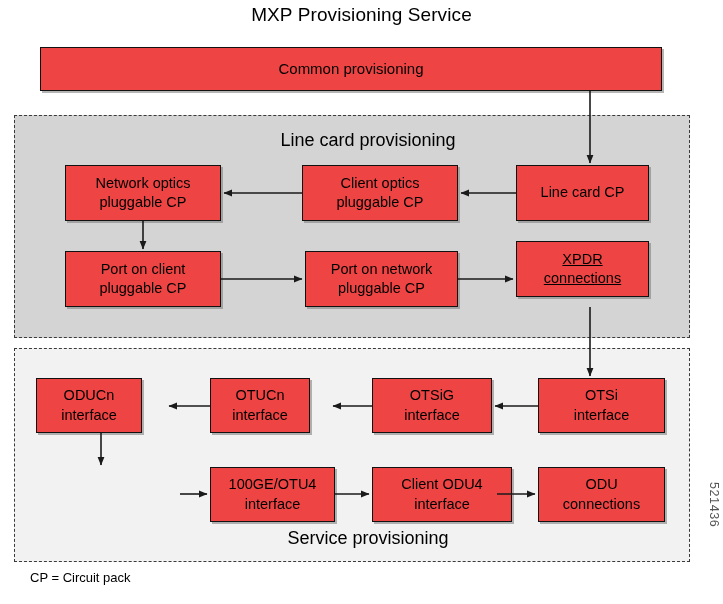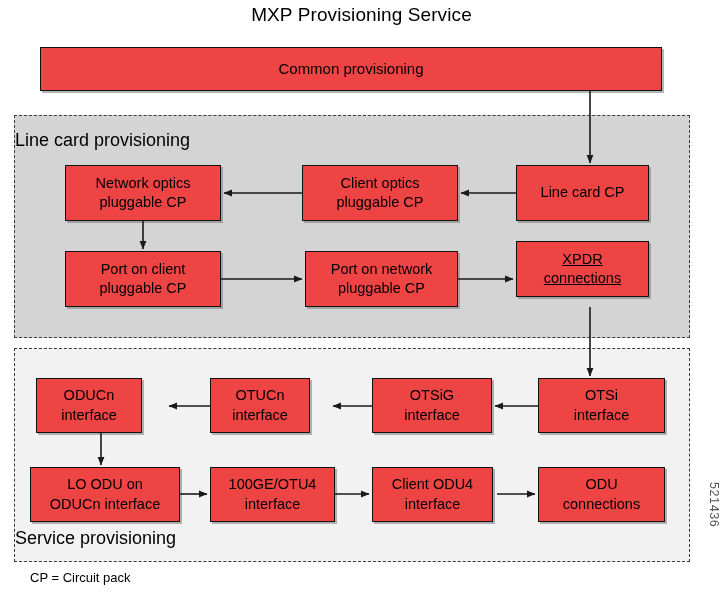--- a/index.html
+++ b/index.html
@@ -43,22 +43,24 @@
   #service-panel {
     left: 14px;
     top: 348px;
     width: 676px;
     height: 214px;
     background: #f2f2f2;
   }
   .panel-title {
     position: absolute;
     width: 100%;
+    text-align: center;
     font-size: 18px;
     color: #000;
+    padding-left: 16px;
   }
   #line-card-title { top: 14px; }
   #service-title { bottom: 12px; }
 
   .node {
     position: absolute;
     box-sizing: border-box;
     background: #ef4444;
     border: 1px solid #111111;
     box-shadow: 2px 2px 0 0 rgba(120,120,120,0.55);
@@ -86,21 +88,21 @@
   #node-xpdr           { left: 516px; top: 241px; width: 133px; height: 56px; text-decoration: underline; }
 
   
   #node-oducn  { left: 36px;  top: 378px; width: 106px; height: 55px; }
   #node-otucn  { left: 210px; top: 378px; width: 100px; height: 55px; }
   #node-otsig  { left: 372px; top: 378px; width: 120px; height: 55px; }
   #node-otsi   { left: 538px; top: 378px; width: 127px; height: 55px; }
   
   #node-lo-odu        { left: 30px;  top: 467px; width: 150px; height: 55px; }
   #node-100ge-otu4    { left: 210px; top: 467px; width: 125px; height: 55px; }
-  #node-client-odu4   { left: 372px; top: 467px; width: 121px; height: 55px; }
+  #node-client-odu4   { left: 372px; top: 467px; width: 140px; height: 55px; }
   #node-odu-conn      { left: 538px; top: 467px; width: 127px; height: 55px; }
 
   #arrows {
     position: absolute;
     left: 0; top: 0;
     width: 723px; height: 604px;
     pointer-events: none;
   }
   .legend {
     position: absolute;
@@ -140,21 +142,20 @@
   <div class="node" id="node-client-optics">Client optics<br>pluggable CP</div>
   <div class="node" id="node-line-card-cp">Line card CP</div>
   <div class="node" id="node-port-client">Port on client<br>pluggable CP</div>
   <div class="node" id="node-port-network">Port on network<br>pluggable CP</div>
   <div class="node" id="node-xpdr">XPDR<br>connections</div>
 
   <div class="node" id="node-oducn">ODUCn<br>interface</div>
   <div class="node" id="node-otucn">OTUCn<br>interface</div>
   <div class="node" id="node-otsig">OTSiG<br>interface</div>
   <div class="node" id="node-otsi">OTSi<br>interface</div>
-  <div class="node" id="node-lo-odu">LO ODU on<br>ODUCn interface</div>
   <div class="node" id="node-100ge-otu4">100GE/OTU4<br>interface</div>
   <div class="node" id="node-client-odu4">Client ODU4<br>interface</div>
   <div class="node" id="node-odu-conn">ODU<br>connections</div>
 
   <svg id="arrows" viewBox="0 0 723 604" xmlns="http://www.w3.org/2000/svg">
     <defs>
       <marker id="ah" markerWidth="9" markerHeight="9" refX="8" refY="4" orient="auto" markerUnits="userSpaceOnUse">
         <path d="M0,0.6 L8.5,4 L0,7.4 z" fill="#1a1a1a"></path>
       </marker>
     </defs>

